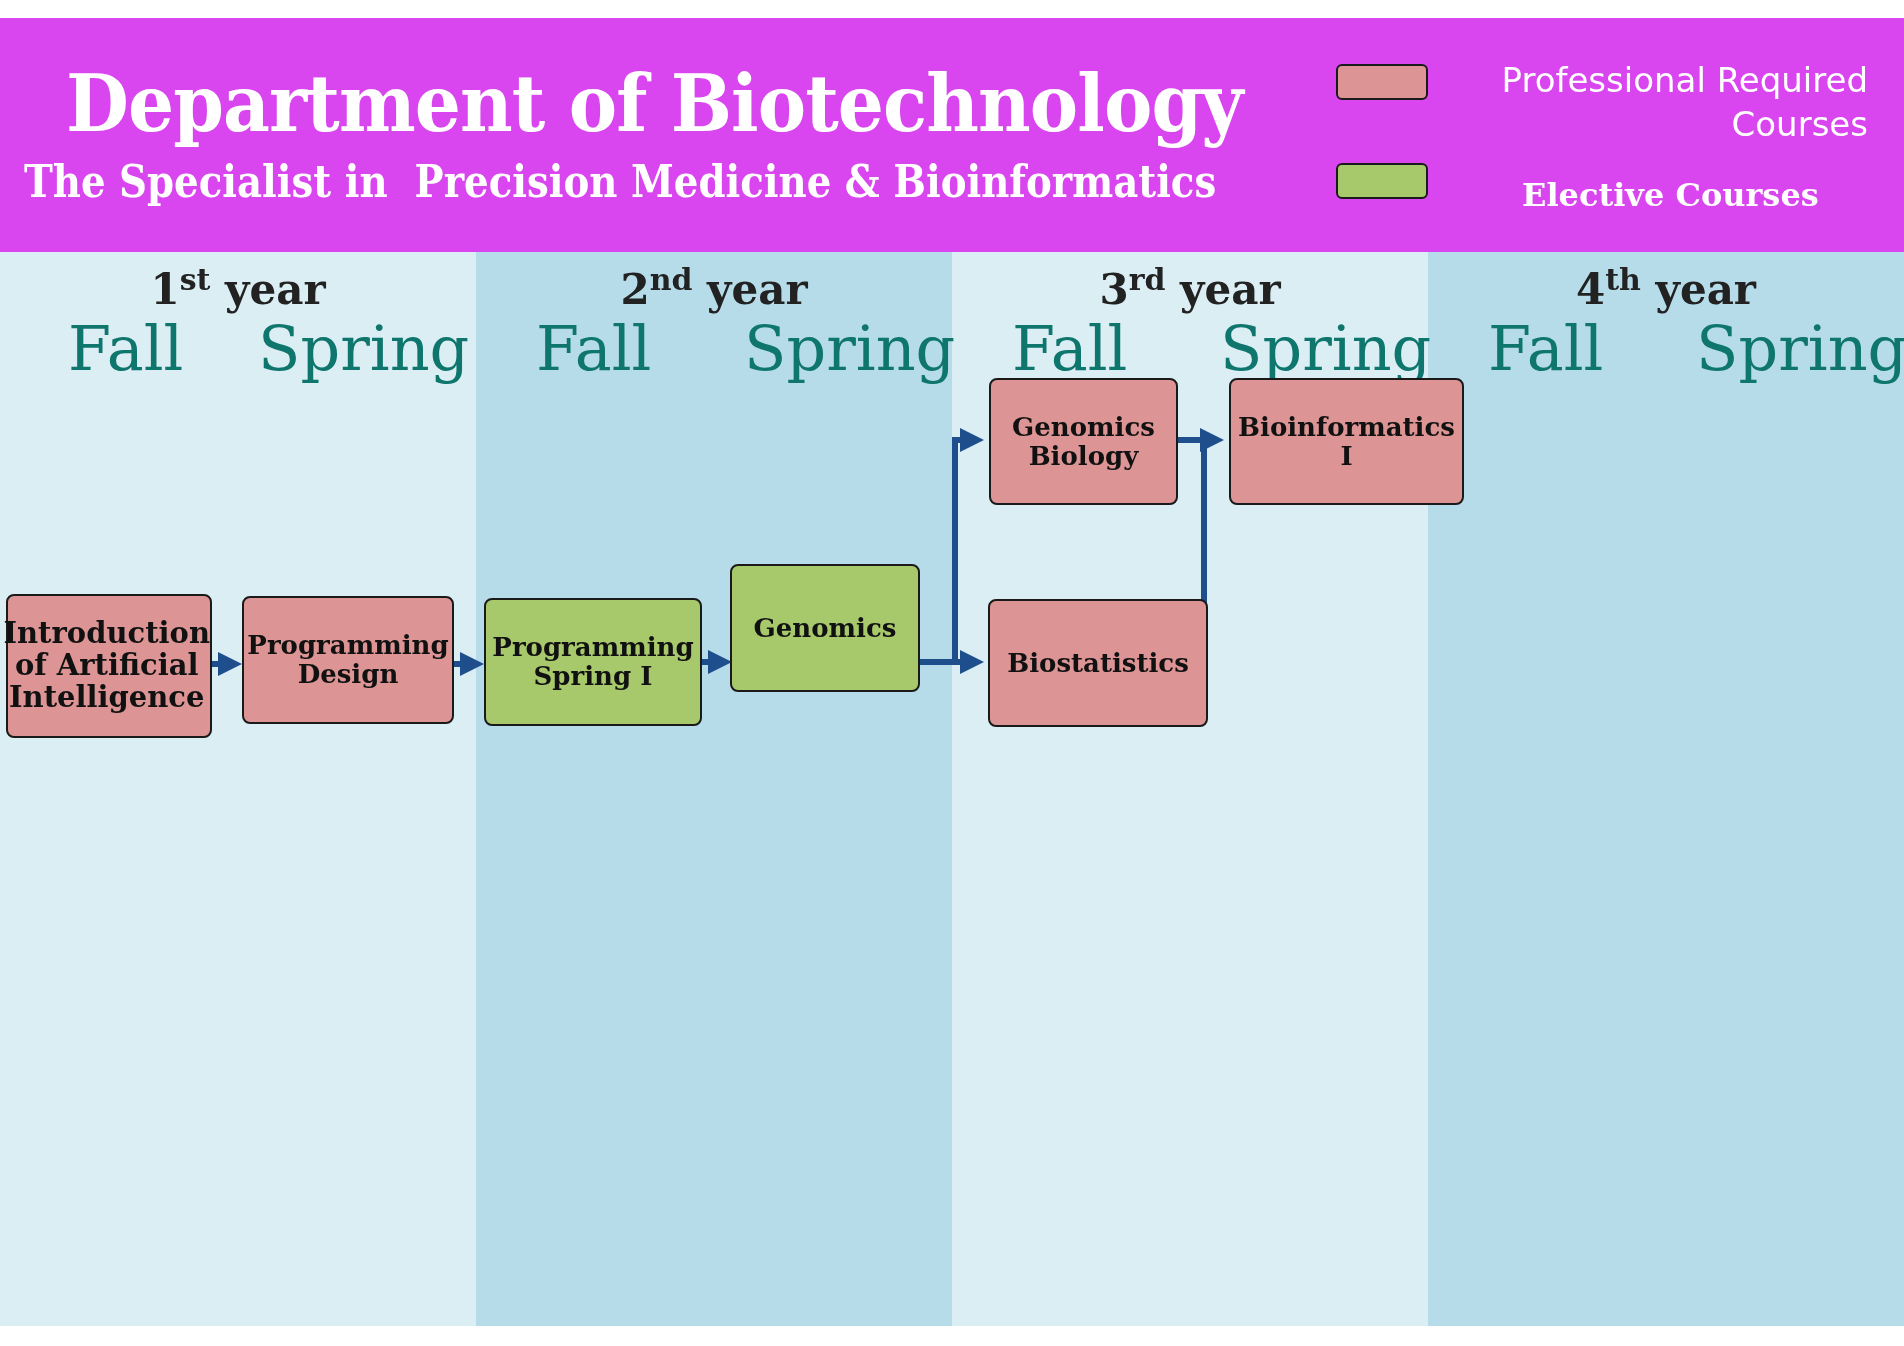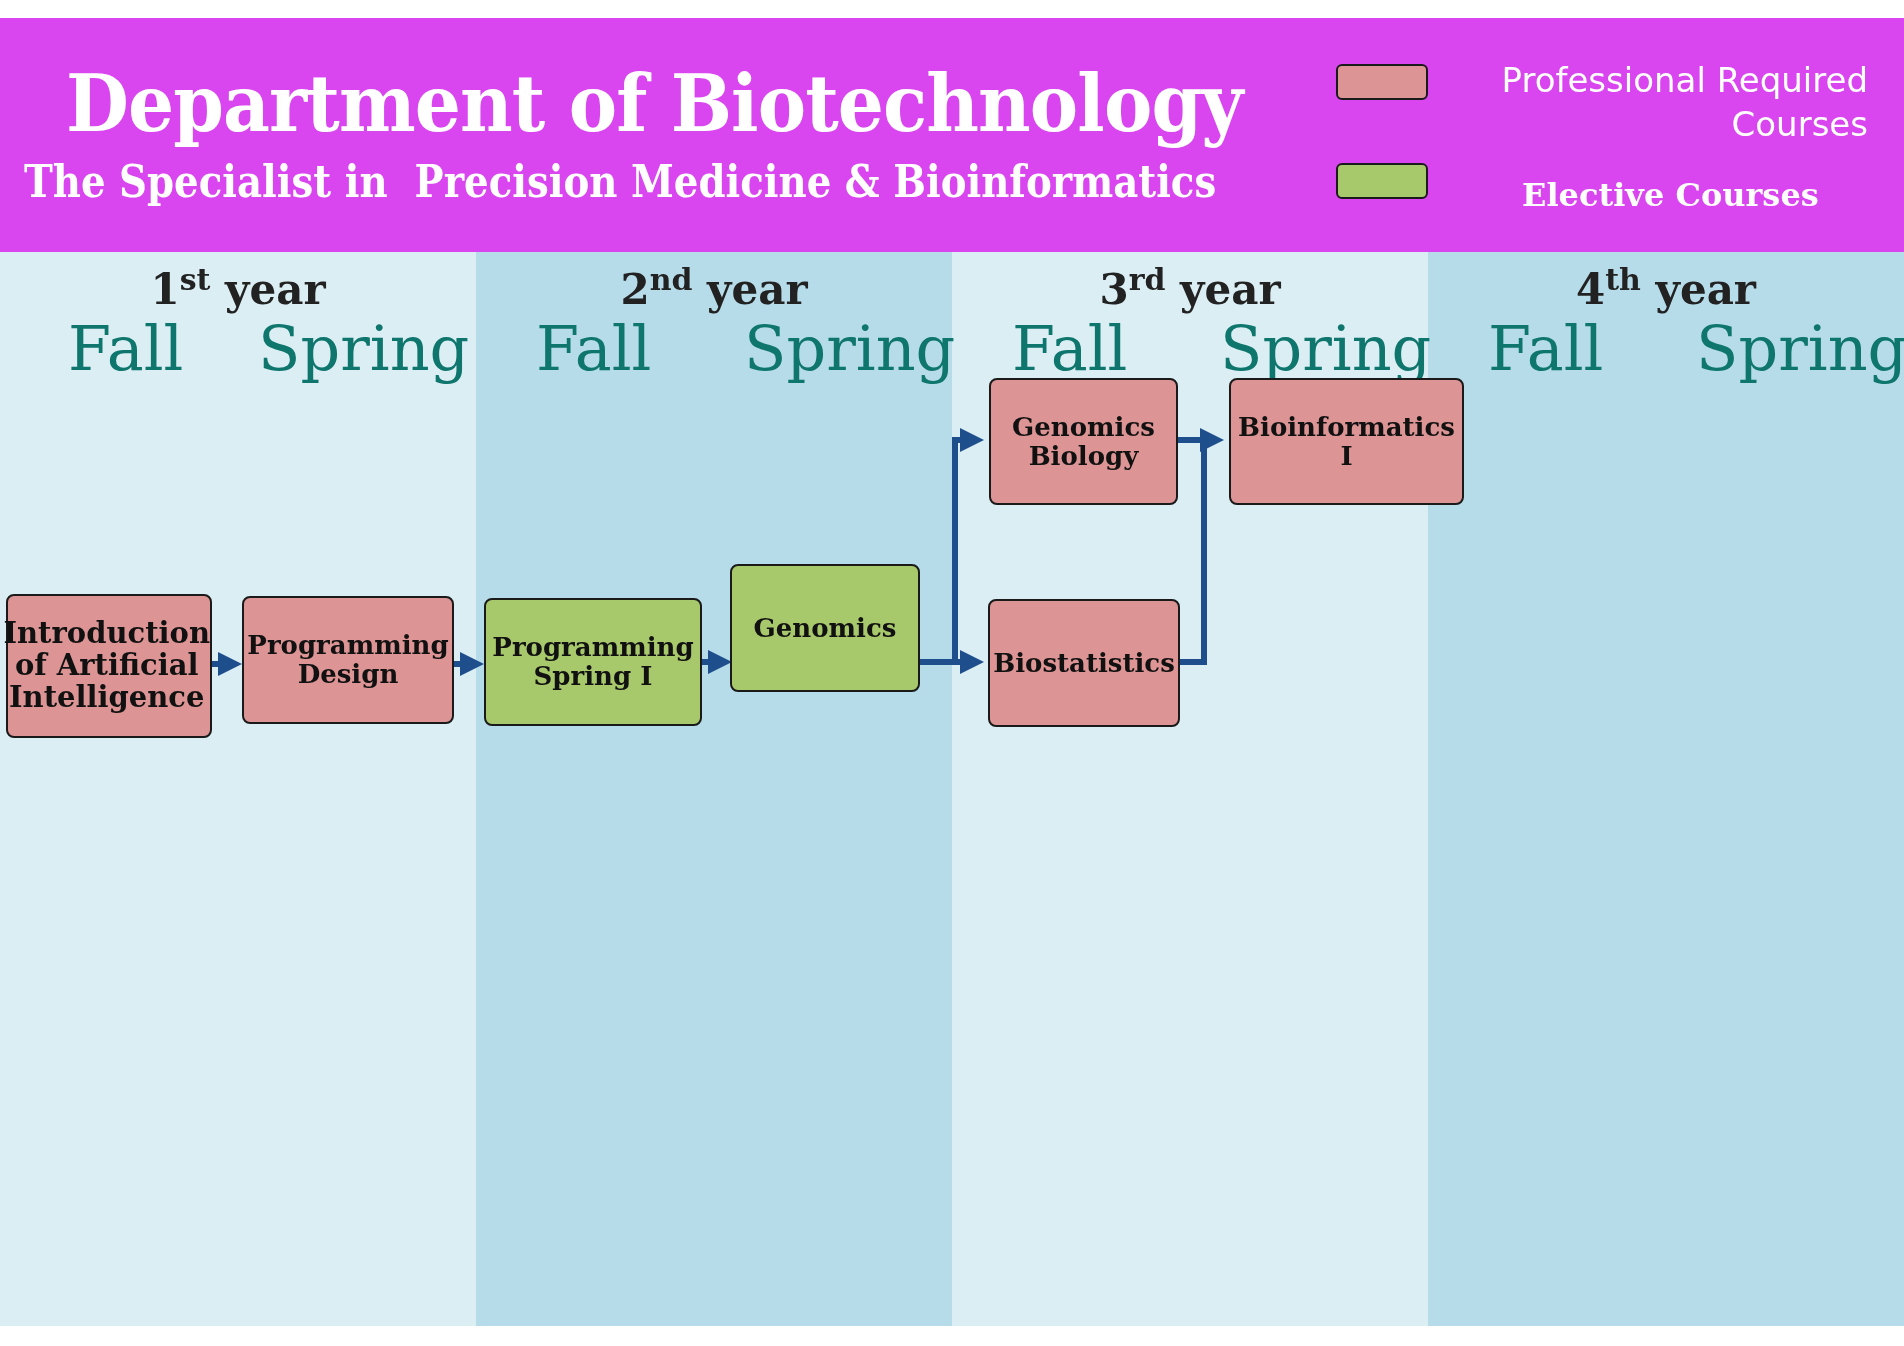--- a/index.html
+++ b/index.html
@@ -96,21 +96,21 @@
 </div>
 <div class="course ele" style="left:730px; top:564px; width:190px; height:128px; font-size:26px;justify-content:center;">
   <div>Genomics</div>
 </div>
 <div class="course req" style="left:989px; top:378px; width:189px; height:127px; font-size:26px;">
   <div>
       <div>Genomics</div>
       <div>Biology</div>
     </div>
 </div>
-<div class="course req" style="left:988px; top:599px; width:192px; height:128px; font-size:26px;">
+<div class="course req" style="left:988px; top:599px; width:220px; height:128px; font-size:26px;">
   <div>Biostatistics</div>
 </div>
 <div class="course req" style="left:1229px; top:378px; width:235px; height:127px; font-size:26px;">
   <div>
       <div>Bioinformatics</div>
       <div>I</div>
     </div>
 </div>
 
 </body></html>

